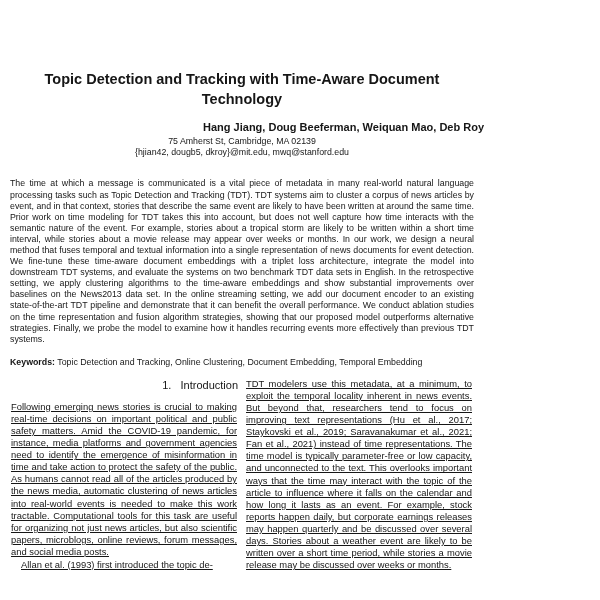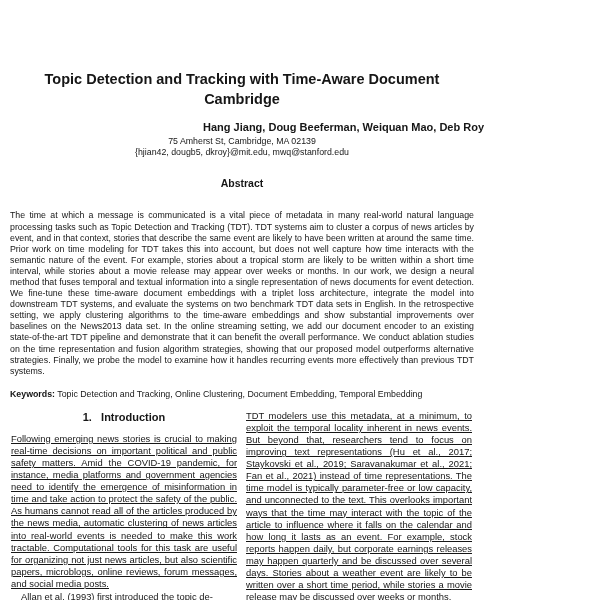--- a/index.html
+++ b/index.html
@@ -63,47 +63,46 @@
     display: flex;
     gap: 7px;
   }
   .col {
     width: 228px;
     font-size: 9.4px;
     line-height: 12.1px;
     text-align: justify;
   }
   .section-heading {
-    text-align: center;
-    font-weight: bold;
+    text-align: right;
+    font-weight: normal;
     font-size: 11px;
     margin: 2px 0 9px 0;
     line-height: 13px;
   }
   .col p { margin: 1px; text-decoration: underline; }
   .col p.indented { text-indent: 10px; }
 </style>
 </head>
 <body>
 
 <div class="page">
 
   <div class="title">
     <div>Topic Detection and Tracking with Time-Aware Document</div>
-    <div>Cambridge</div>
+    <div>Technology</div>
   </div>
 
   <div class="authors">Hang Jiang, Doug Beeferman, Weiquan Mao, Deb Roy</div>
 
   <div class="affiliation">
     <div>75 Amherst St, Cambridge, MA 02139</div>
     <div>{hjian42, dougb5, dkroy}@mit.edu, mwq@stanford.edu</div>
   </div>
 
-  <div class="abstract-heading">Abstract</div>
 
   <div class="abstract-body">The time at which a message is communicated is a vital piece of metadata in many real-world natural language processing tasks such as Topic Detection and Tracking (TDT). TDT systems aim to cluster a corpus of news articles by event, and in that context, stories that describe the same event are likely to have been written at around the same time. Prior work on time modeling for TDT takes this into account, but does not well capture how time interacts with the semantic nature of the event. For example, stories about a tropical storm are likely to be written within a short time interval, while stories about a movie release may appear over weeks or months. In our work, we design a neural method that fuses temporal and textual information into a single representation of news documents for event detection. We fine-tune these time-aware document embeddings with a triplet loss architecture, integrate the model into downstream TDT systems, and evaluate the systems on two benchmark TDT data sets in English. In the retrospective setting, we apply clustering algorithms to the time-aware embeddings and show substantial improvements over baselines on the News2013 data set. In the online streaming setting, we add our document encoder to an existing state-of-the-art TDT pipeline and demonstrate that it can benefit the overall performance. We conduct ablation studies on the time representation and fusion algorithm strategies, showing that our proposed model outperforms alternative strategies. Finally, we probe the model to examine how it handles recurring events more effectively than previous TDT systems.</div>
 
   <div class="keywords"><span class="kw-label">Keywords:</span><span> Topic Detection and Tracking, Online Clustering, Document Embedding, Temporal Embedding</span></div>
 
   <div class="columns">
     <div class="col">
       <div class="section-heading">1.&nbsp;&nbsp;&nbsp;Introduction</div>
       <p>Following emerging news stories is crucial to making real-time decisions on important political and public safety matters. Amid the COVID-19 pandemic, for instance, media platforms and government agencies need to identify the emergence of misinformation in time and take action to protect the safety of the public. As humans cannot read all of the articles produced by the news media, automatic clustering of news articles into real-world events is needed to make this work tractable. Computational tools for this task are useful for organizing not just news articles, but also scientific papers, microblogs, online reviews, forum messages, and social media posts.</p>
       <p class="indented">Allan et al. (1993) first introduced the topic de-</p>

